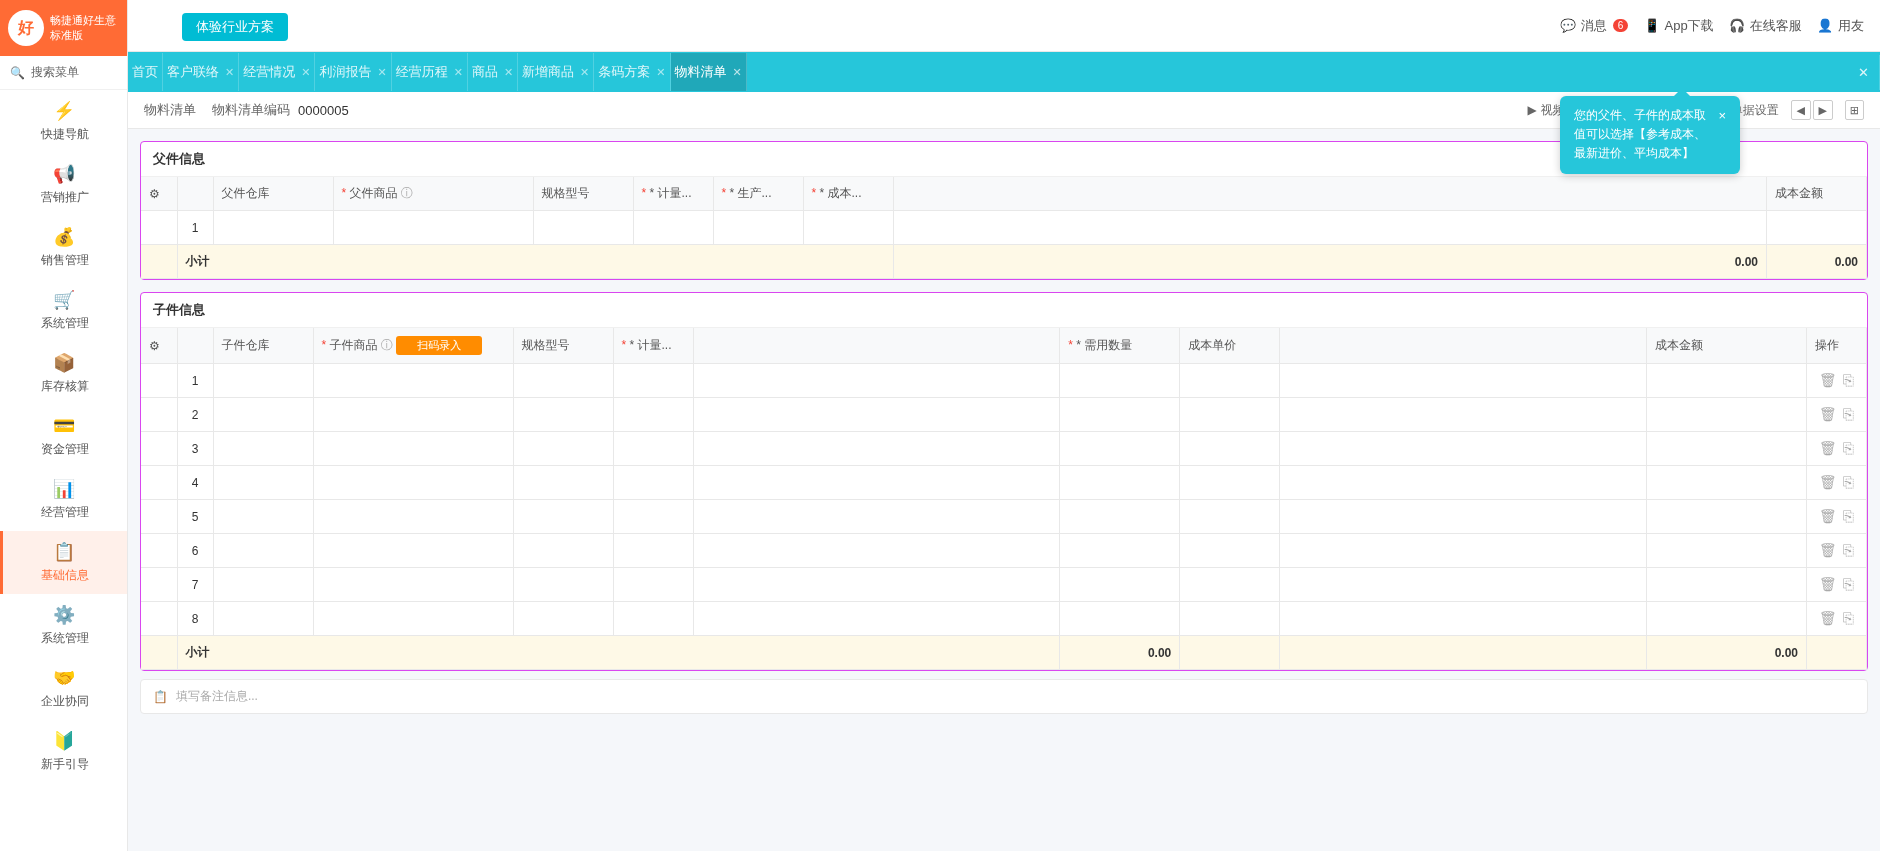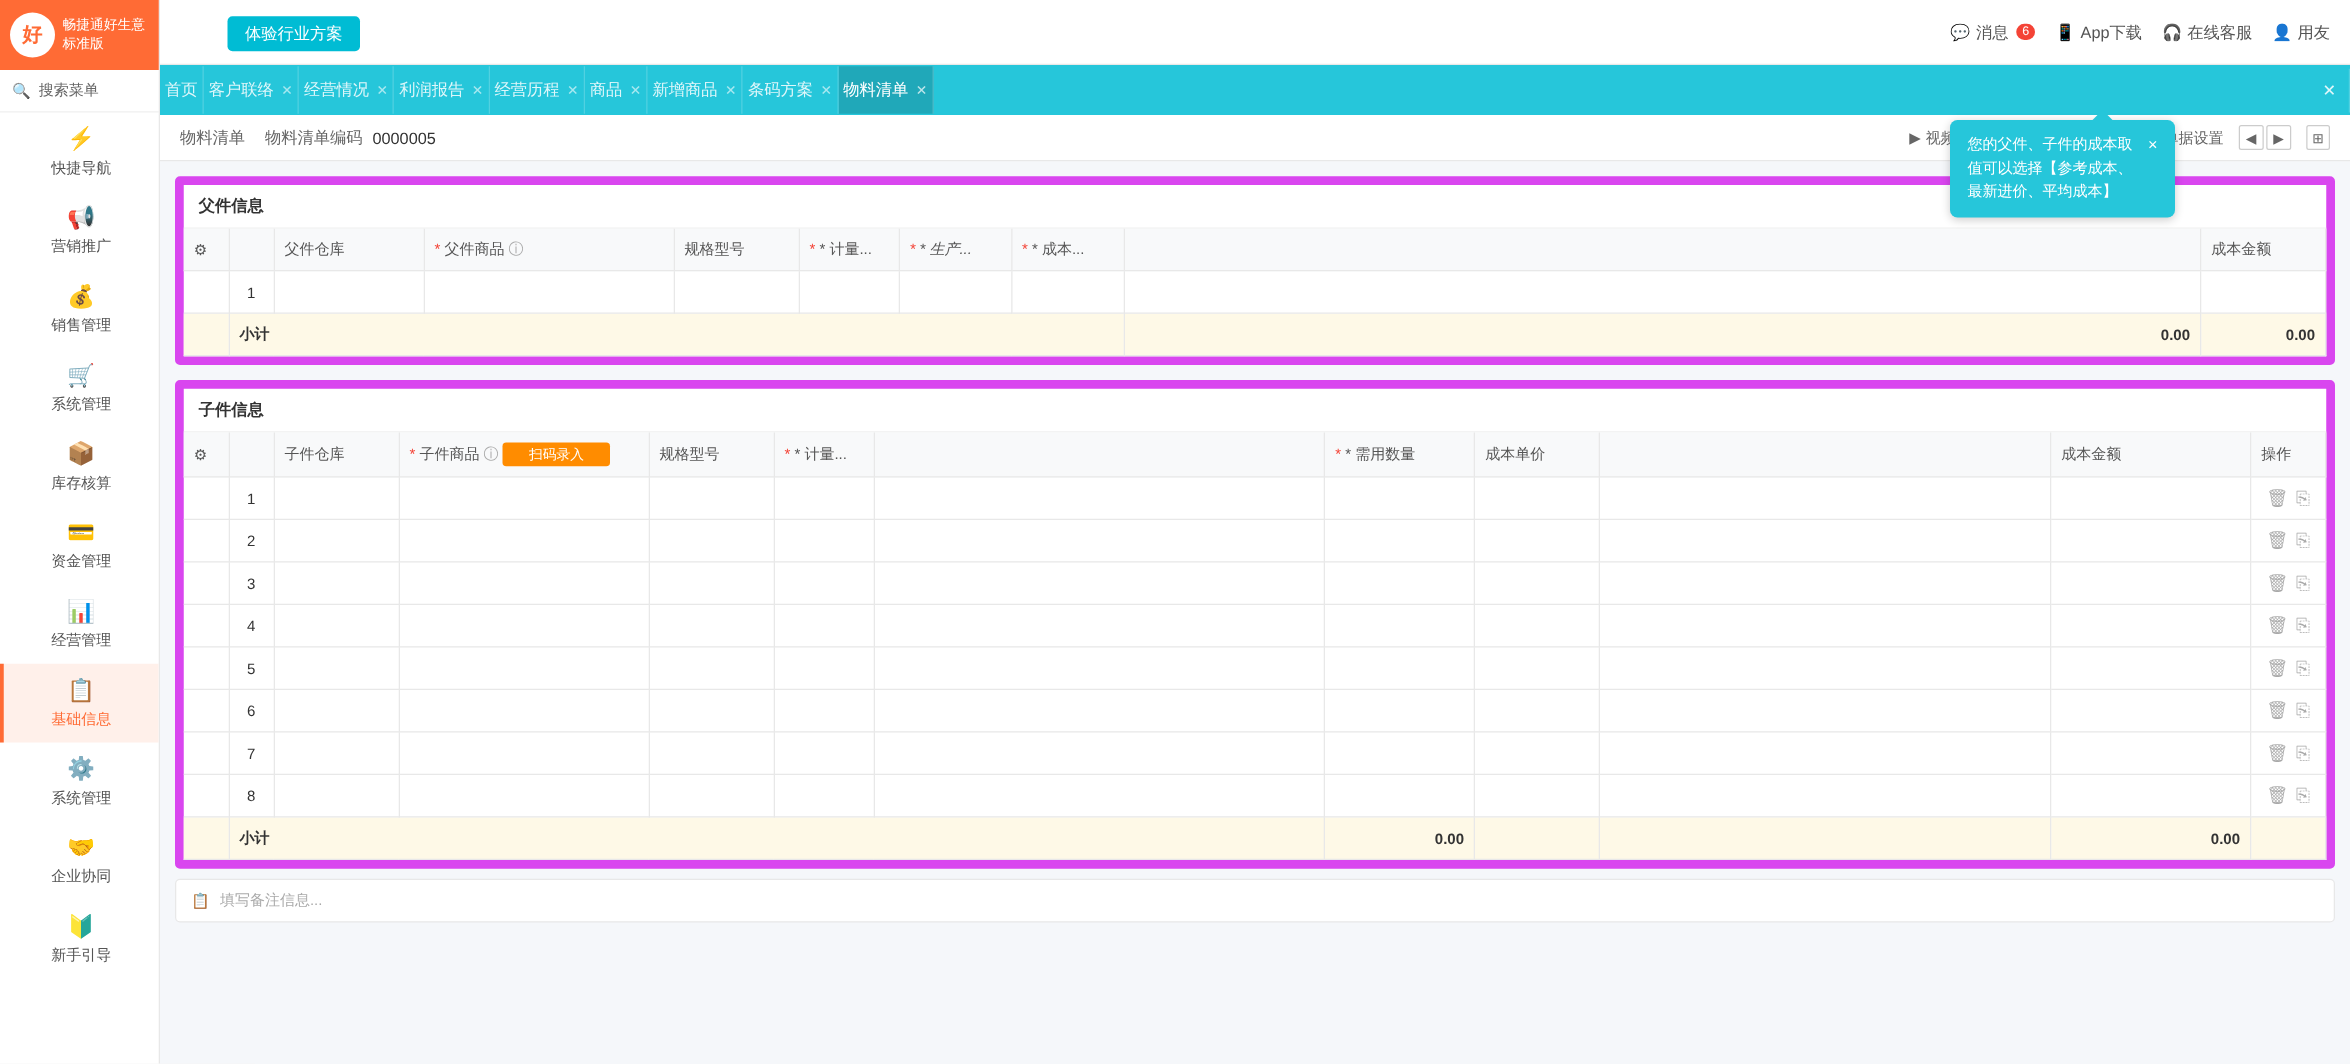--- a/index.html
+++ b/index.html
@@ -197,21 +197,21 @@
       align-items: center;
       justify-content: center;
       cursor: pointer;
       font-size: 11px;
     }
 
     
     .section {
       margin: 12px 12px 1px 12px;
       background: #fff;
-      border: 7px solid #d946ef;
+      border: 1px solid #d946ef;
       border-radius: 4px;
     }
     .section-title {
       padding: 8px 12px;
       font-size: 13px;
       font-weight: bold;
       color: #333;
       border-bottom: 1px solid #f0f0f0;
     }
 
@@ -303,21 +303,21 @@
       align-items: center;
       gap: 8px;
       font-size: 12px;
       color: #666;
     }
 
     .col-parent-warehouse { width: 120px; }
     .col-parent-product { width: 200px; }
     .col-spec { width: 100px; }
     .col-unit { width: 80px; }
-    .col-prod { width: 90px; font-style: italic; }
+    .col-prod { width: 90px; }
     .col-cost { width: 90px; }
     .col-amount { width: 100px; }
 
     .col-child-warehouse { width: 100px; }
     .col-child-product { width: 200px; }
     .col-child-spec { width: 100px; }
     .col-child-unit { width: 80px; }
     .col-need-qty { width: 120px; }
     .col-unit-cost { width: 100px; }
     .col-cost-amount { width: 160px; }

